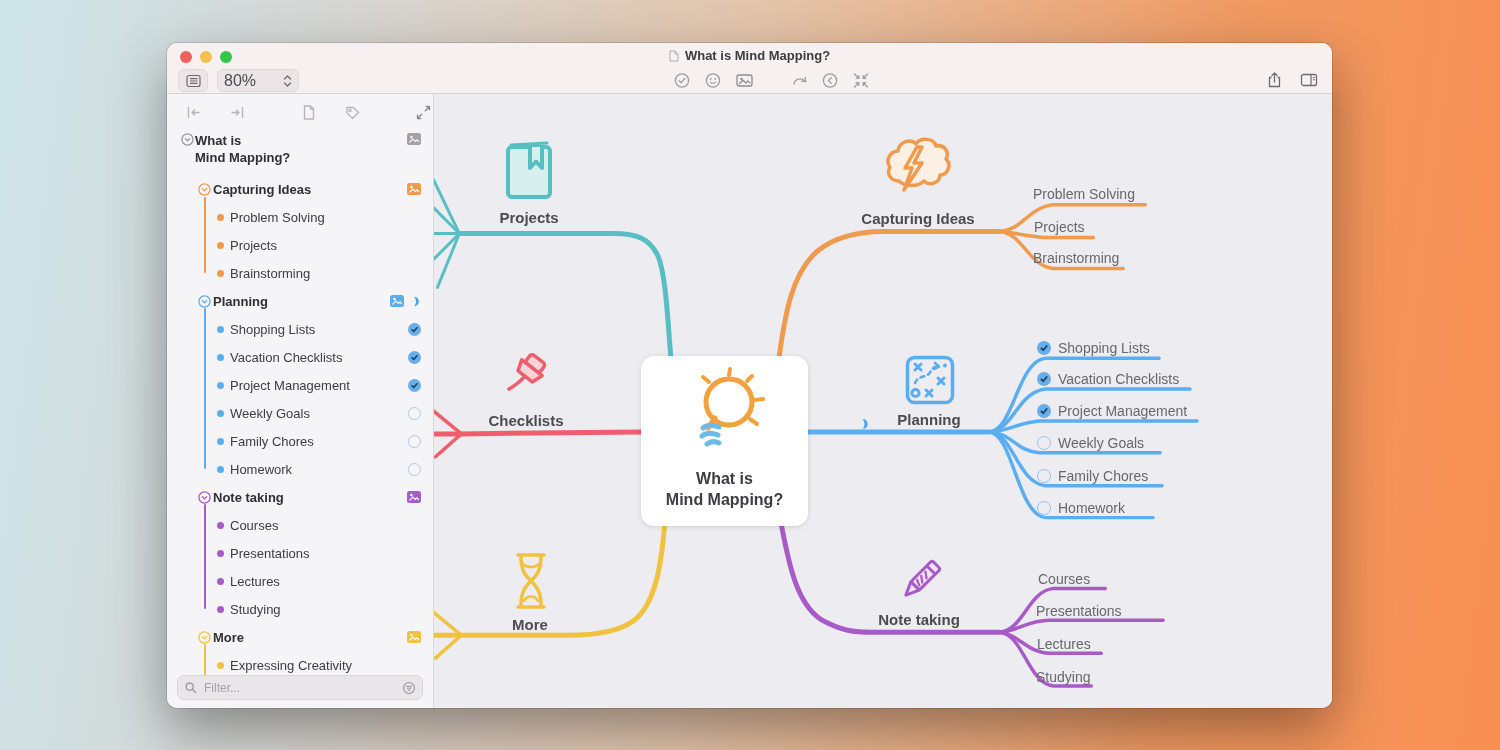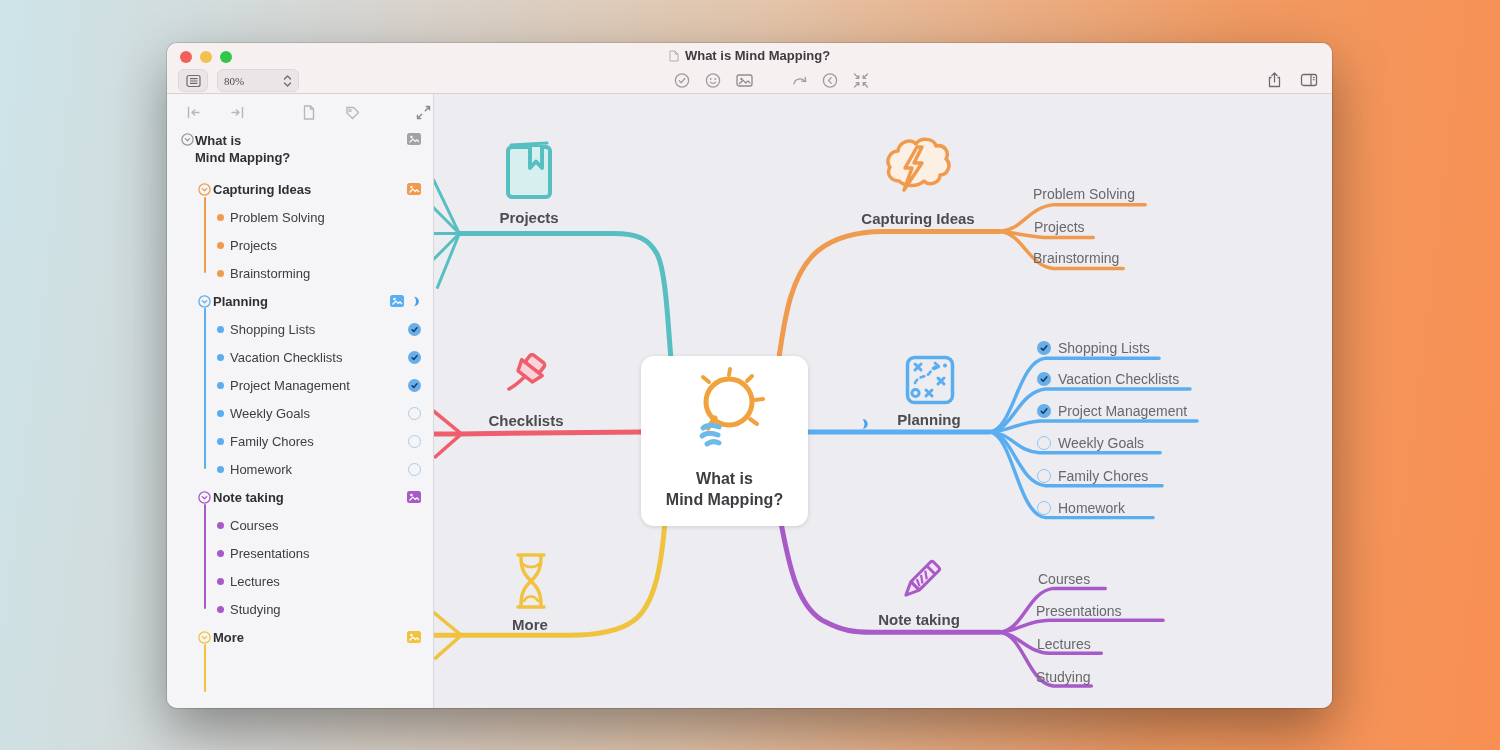--- a/index.html
+++ b/index.html
@@ -11,21 +11,21 @@
   .titlebar{position:relative;height:50px;background:#f7f0f1;border-bottom:1px solid #d6d1d3;}
   .traffic{position:absolute;left:13px;top:8px;display:flex;gap:8px;}
   .tl{width:12px;height:12px;border-radius:50%;}
   .tl.red{background:#f2605c}.tl.yel{background:#f5bf4e}.tl.grn{background:#32c748}
   .title-center{position:absolute;left:0;right:0;top:5px;text-align:center;font-size:13px;font-weight:bold;color:#3c3c40;}
   .title-center .docico{display:inline-block;vertical-align:-2px;margin-right:6px;opacity:.75}
   .toolrow{position:absolute;top:26px;left:0;right:0;height:24px;}
   .leftctl{position:absolute;left:11px;top:0;display:flex;gap:9px;align-items:center;}
   .btnbox{background:#ece5e7;border:1px solid #dfd8da;border-radius:6px;height:21px;display:flex;align-items:center;justify-content:center;}
   .listbtn{width:28px;}
-  .zoomctl{width:68px;gap:5px;font-size:11px;color:#4c4c50;padding:0 6px;justify-content:space-between;font-family:Liberation Serif, serif;}
+  .zoomctl{width:68px;gap:5px;font-size:16px;color:#4c4c50;padding:0 6px;justify-content:space-between;}
   .centerico{position:absolute;left:50%;transform:translateX(calc(-50% + 22px));top:2px;display:flex;align-items:center;gap:13px;}
   .gapL{margin-left:24px;}
   .rightico{position:absolute;right:14px;top:2px;display:flex;gap:17px;align-items:center;}
   .ticon{width:18px;height:18px;display:inline-flex;align-items:center;justify-content:center;}
   
   .content{position:relative;display:flex;height:614px;}
   .sidebar{position:relative;width:266px;background:#f5f4f6;border-right:1px solid #dbd8dc;flex:none;}
   .canvas{position:relative;flex:1;background:#ececf1;overflow:hidden;}
   
   .sbar-tools{position:absolute;top:0;left:0;right:0;height:36px;display:flex;align-items:center;padding:0 18px;gap:27px;}
@@ -364,21 +364,36 @@
         </span>
         <span class="slabel">More</span>
         <span class="rowright">
             <svg width="14" height="12" viewBox="0 0 14 12">
               <rect width="14" height="12" rx="2.5" fill="#f0c23e"></rect>
               <circle cx="4.4" cy="4" r="1.3" fill="#fff"></circle>
               <path d="M2.5,9.5 L5.8,6 L8.3,8.5 L10,6.8 L12,9" stroke="#fff" stroke-width="1.2" fill="none"></path>
             </svg>
           </span>
       </div>
-
+      <div class="srow" style="top:557px">
+          <span class="dot" style="background:#f0c23e"></span>
+          <span class="clabel">Expressing Creativity</span>
+        </div>
+
+      <div class="filterbar">
+        <svg width="14" height="14" viewBox="0 0 16 16">
+            <circle cx="6.5" cy="6.5" r="4" fill="none" stroke="#95929a" stroke-width="1.4"></circle>
+            <path d="M9.6,9.6 L13.2,13.2" stroke="#95929a" stroke-width="1.4" stroke-linecap="round"></path>
+          </svg>
+        <input placeholder="Filter..." style="">
+        <svg width="14" height="14" viewBox="0 0 16 16">
+            <circle cx="8" cy="8" r="6.3" fill="none" stroke="#95929a" stroke-width="1.2"></circle>
+            <path d="M4.8,6 h6.4 M5.8,8.2 h4.4 M6.8,10.4 h2.4" stroke="#95929a" stroke-width="1.1" stroke-linecap="round"></path>
+          </svg>
+      </div>
     </div>
 
     <div class="canvas">
       <svg class="branchsvg" width="899" height="614" viewBox="0 0 899 616" fill="none" stroke-linecap="round">
 
         <g stroke="#57bfc2">
           <path stroke-width="5" d="M236,262 C233,228 231,176 222,160 C214,146 204,140 178,140 L24,140"></path>
           <path stroke-width="3" d="M24,140 L-2,86"></path>
             <path stroke-width="3" d="M24,140 L-4,112"></path>
           <path stroke-width="3" d="M24,140 L-8,140"></path>

